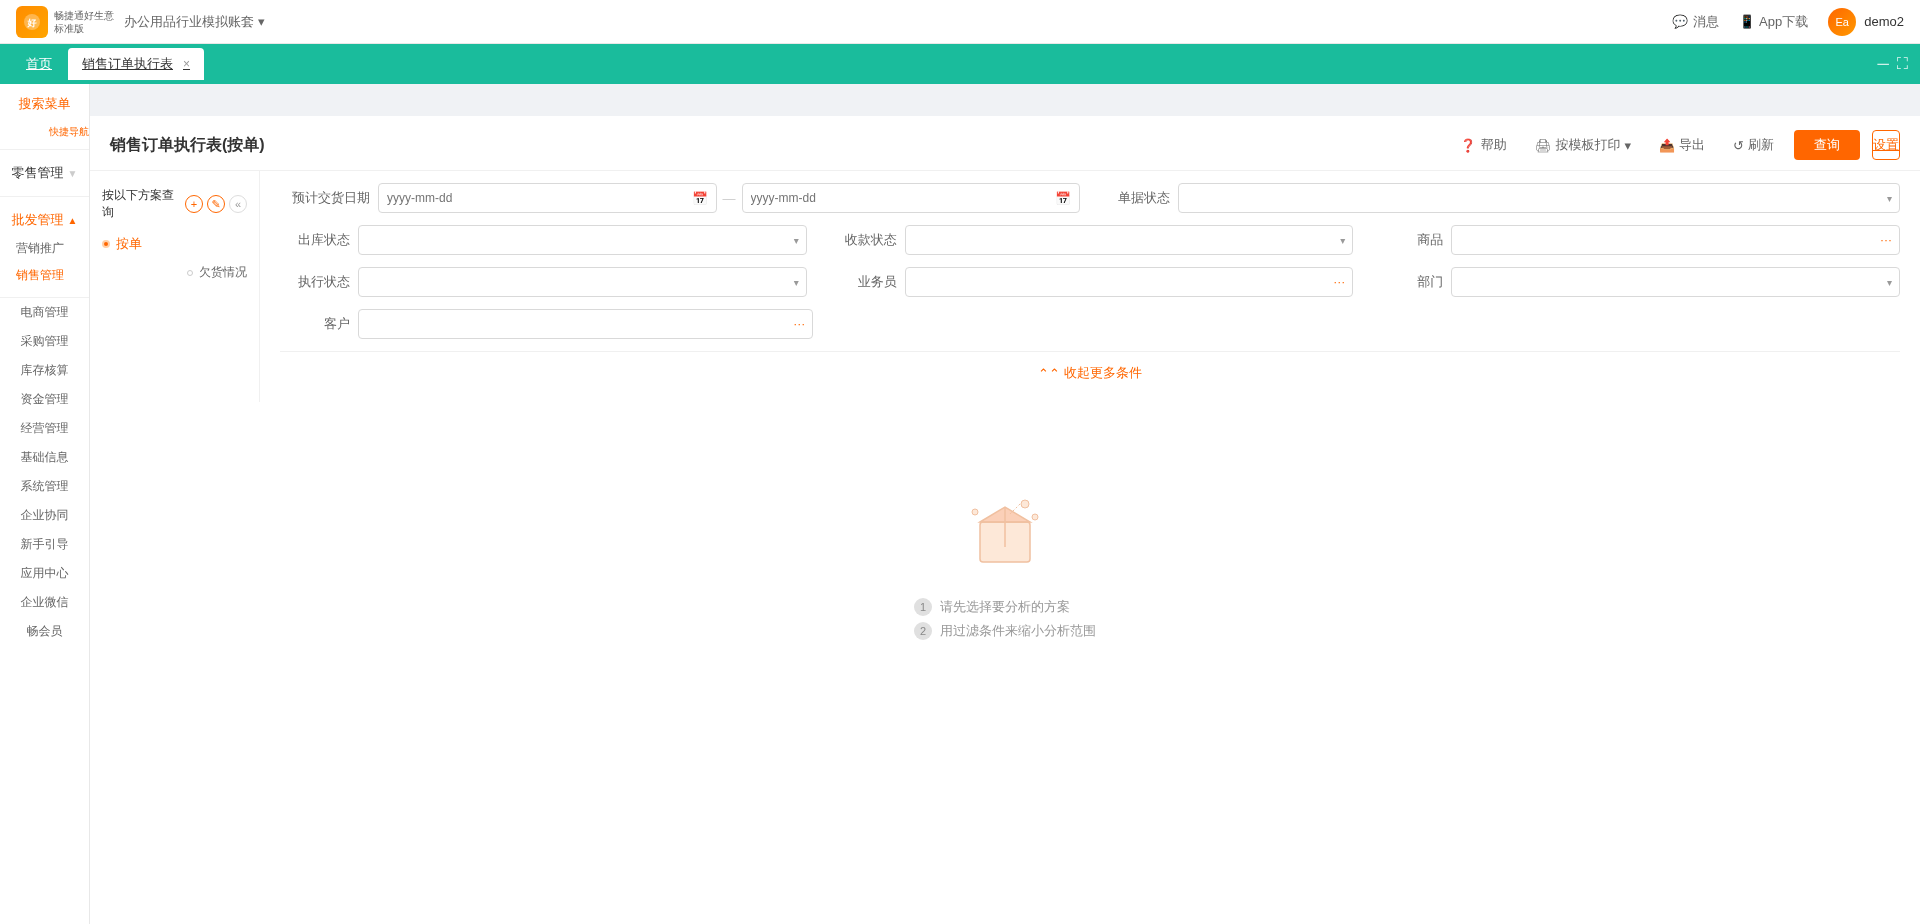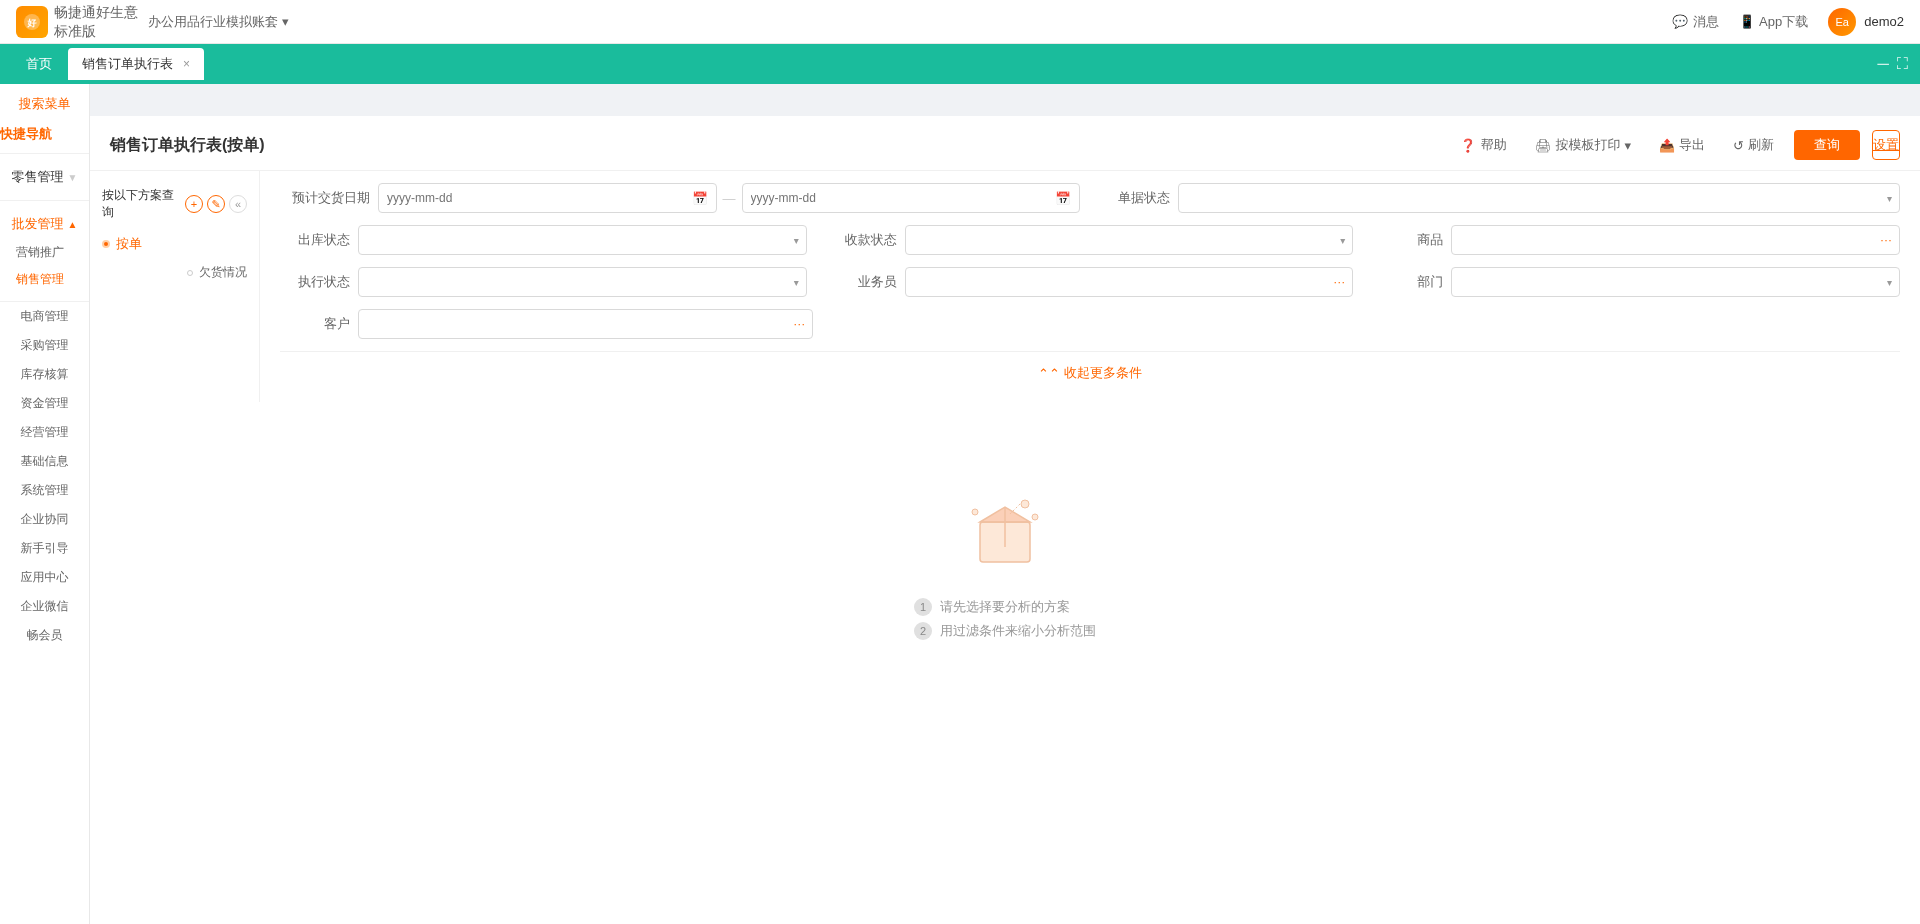--- a/index.html
+++ b/index.html
@@ -32,21 +32,21 @@
       background: linear-gradient(135deg, #ff8c00, #ffa500);
       border-radius: 6px;
       display: flex;
       align-items: center;
       justify-content: center;
       color: white;
       font-size: 10px;
       font-weight: bold;
     }
     .logo-text {
-      font-size: 14px;
+      font-size: 10px;
       color: #666;
       line-height: 1.3;
     }
     .top-nav-title {
       font-size: 13px;
       color: #666;
       display: flex;
       align-items: center;
       gap: 4px;
     }
@@ -89,20 +89,21 @@
     .tab-item {
       height: 32px;
       padding: 0 14px;
       display: flex;
       align-items: center;
       gap: 6px;
       cursor: pointer;
       border-radius: 4px 4px 0 0;
       font-size: 13px;
       color: rgba(255,255,255,0.85);
+      text-decoration: underline;
     }
     .tab-item.home {
       color: white;
     }
     .tab-item.active {
       background: white;
       color: #333;
     }
     .tab-close {
       font-size: 12px;
@@ -137,24 +138,24 @@
       flex-direction: column;
       overflow-y: auto;
       flex-shrink: 0;
     }
     .sidebar-search {
       padding: 11px 8px 6px;
       text-align: center;
     }
     .sidebar-nav {
       padding: 6px 0;
-      text-align: left;
-      font-size: 13px;
+      text-align: right;
+      font-size: 10px;
       color: #f60;
-      font-weight: 700;
+      font-weight: 400;
       border-bottom: 1px solid #f0f0f0;
       padding-bottom: 10px;
     }
     .sidebar-group {
       padding: 8px 0;
       border-bottom: 1px solid #f0f0f0;
     }
     .sidebar-group-header {
       display: flex;
       align-items: center;

